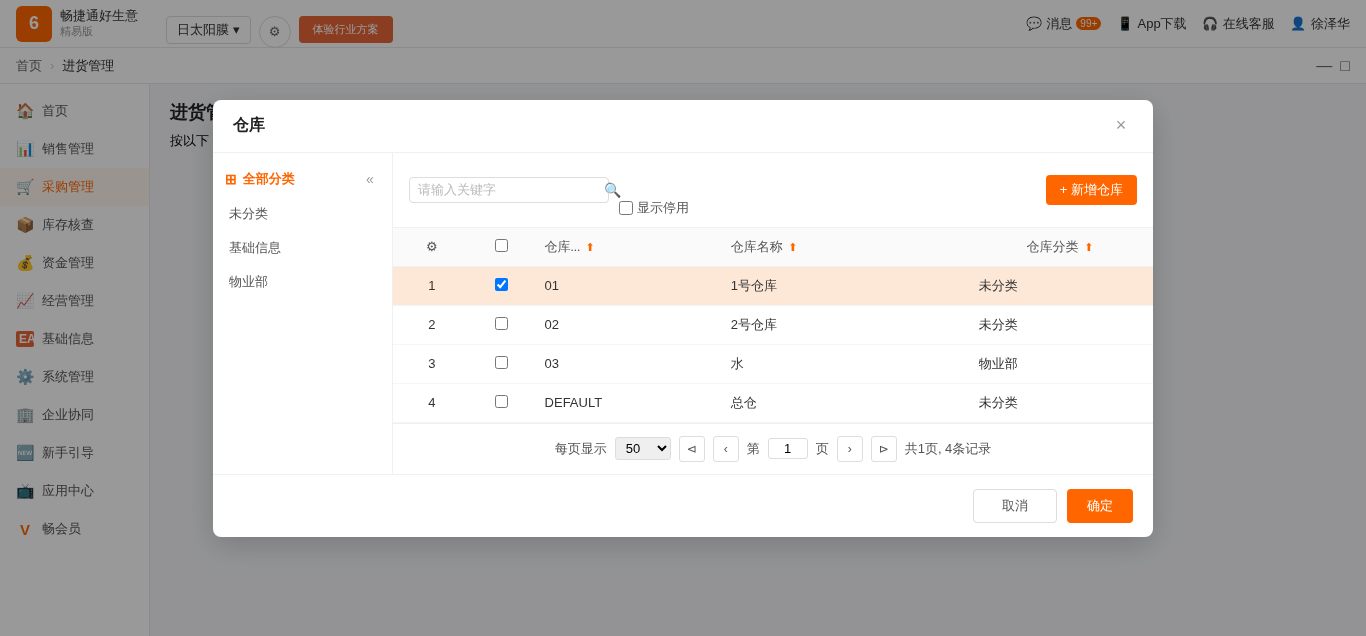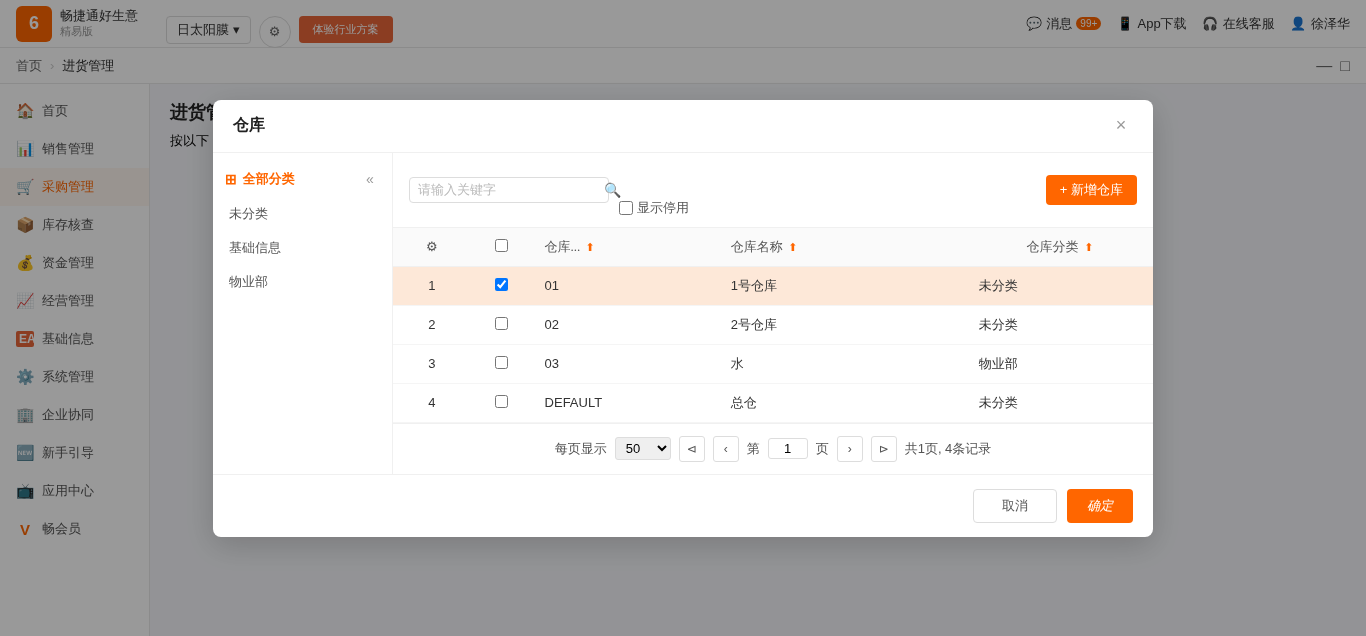--- a/index.html
+++ b/index.html
@@ -332,21 +332,20 @@
       color: #555;
     }
     .confirm-btn {
       padding: 7px 20px;
       background: #f60;
       color: #fff;
       border: none;
       border-radius: 4px;
       cursor: pointer;
       font-size: 13px;
-      font-style: italic;
     }
 
     
     .bg-page {
       padding: 16px 20px;
     }
     .bg-filter-row {
       display: flex;
       align-items: center;
       gap: 8px;

